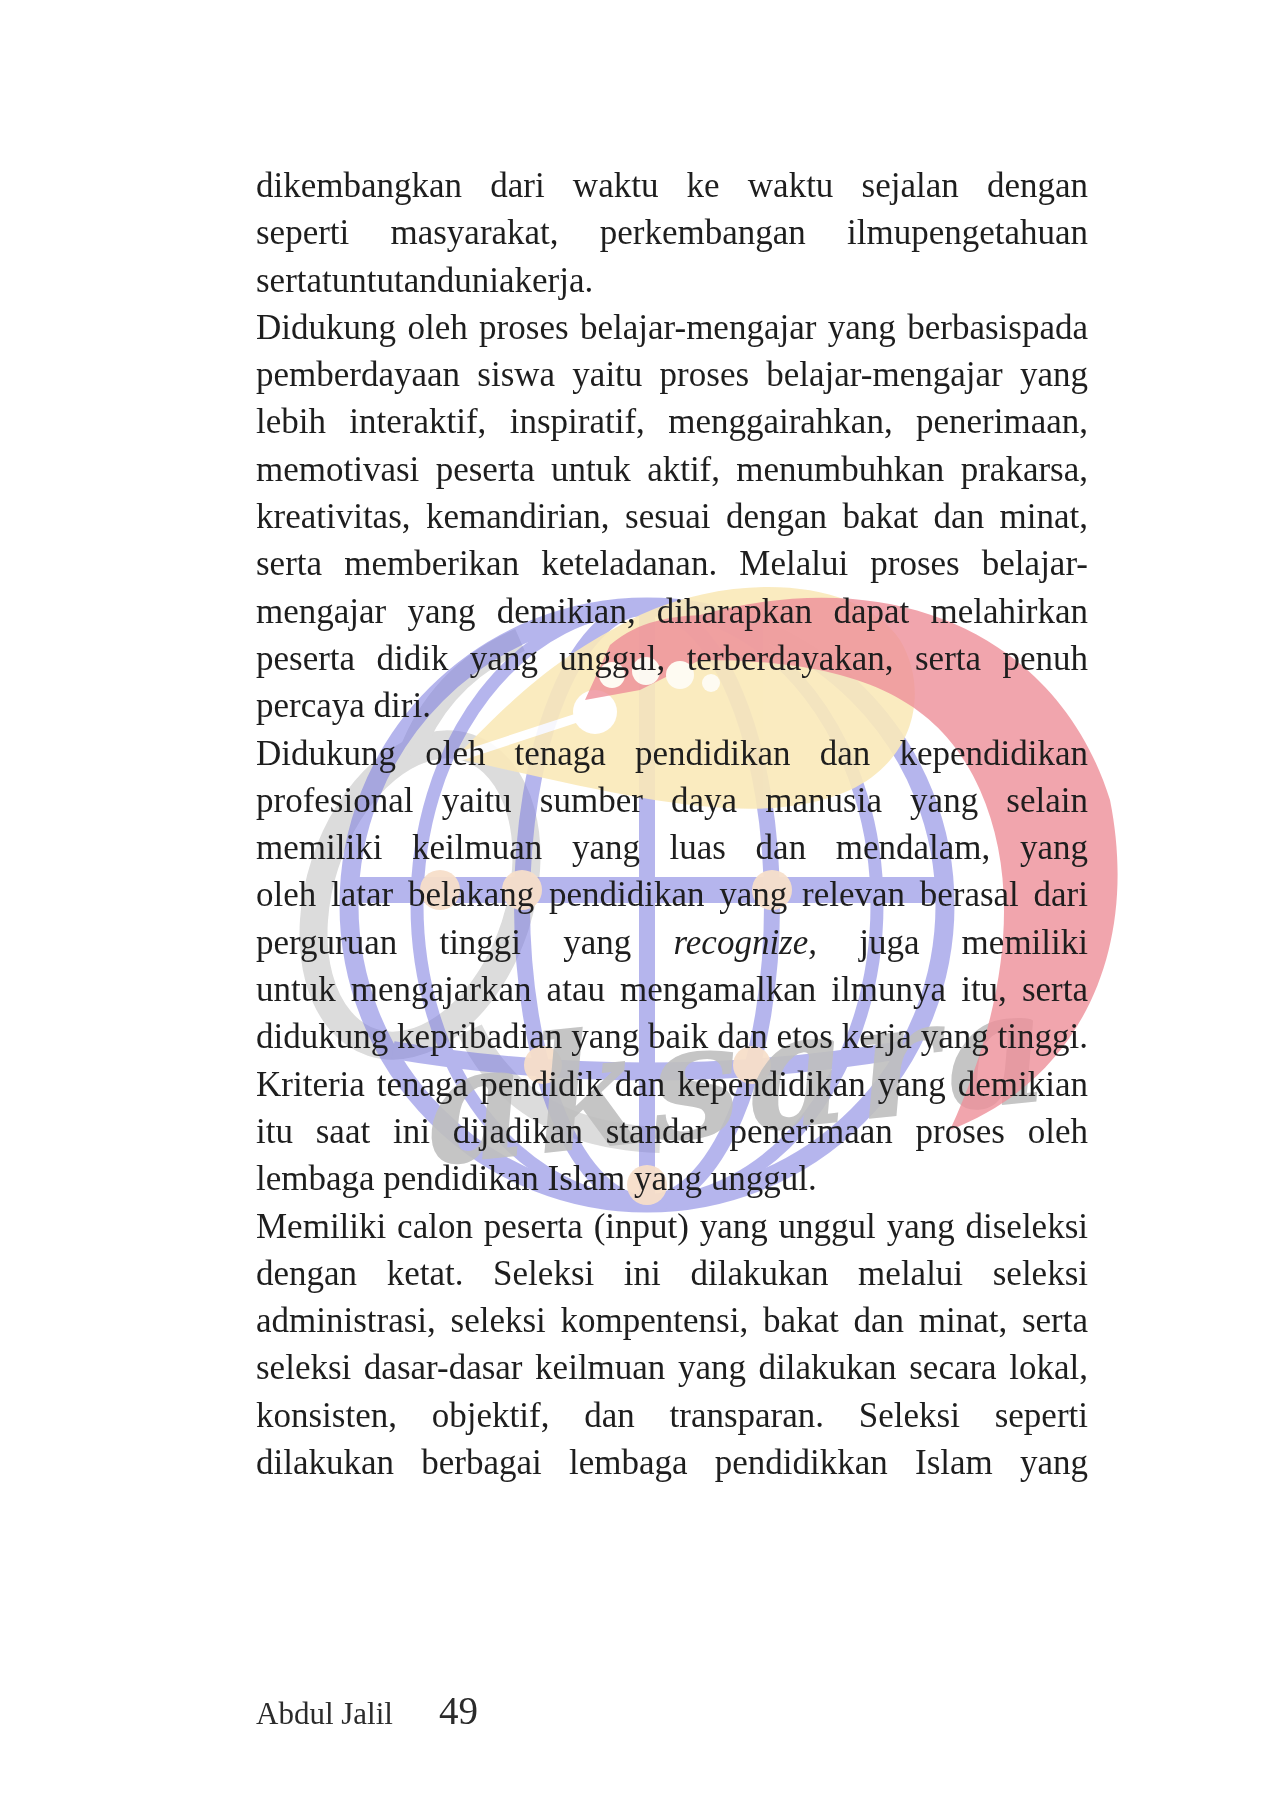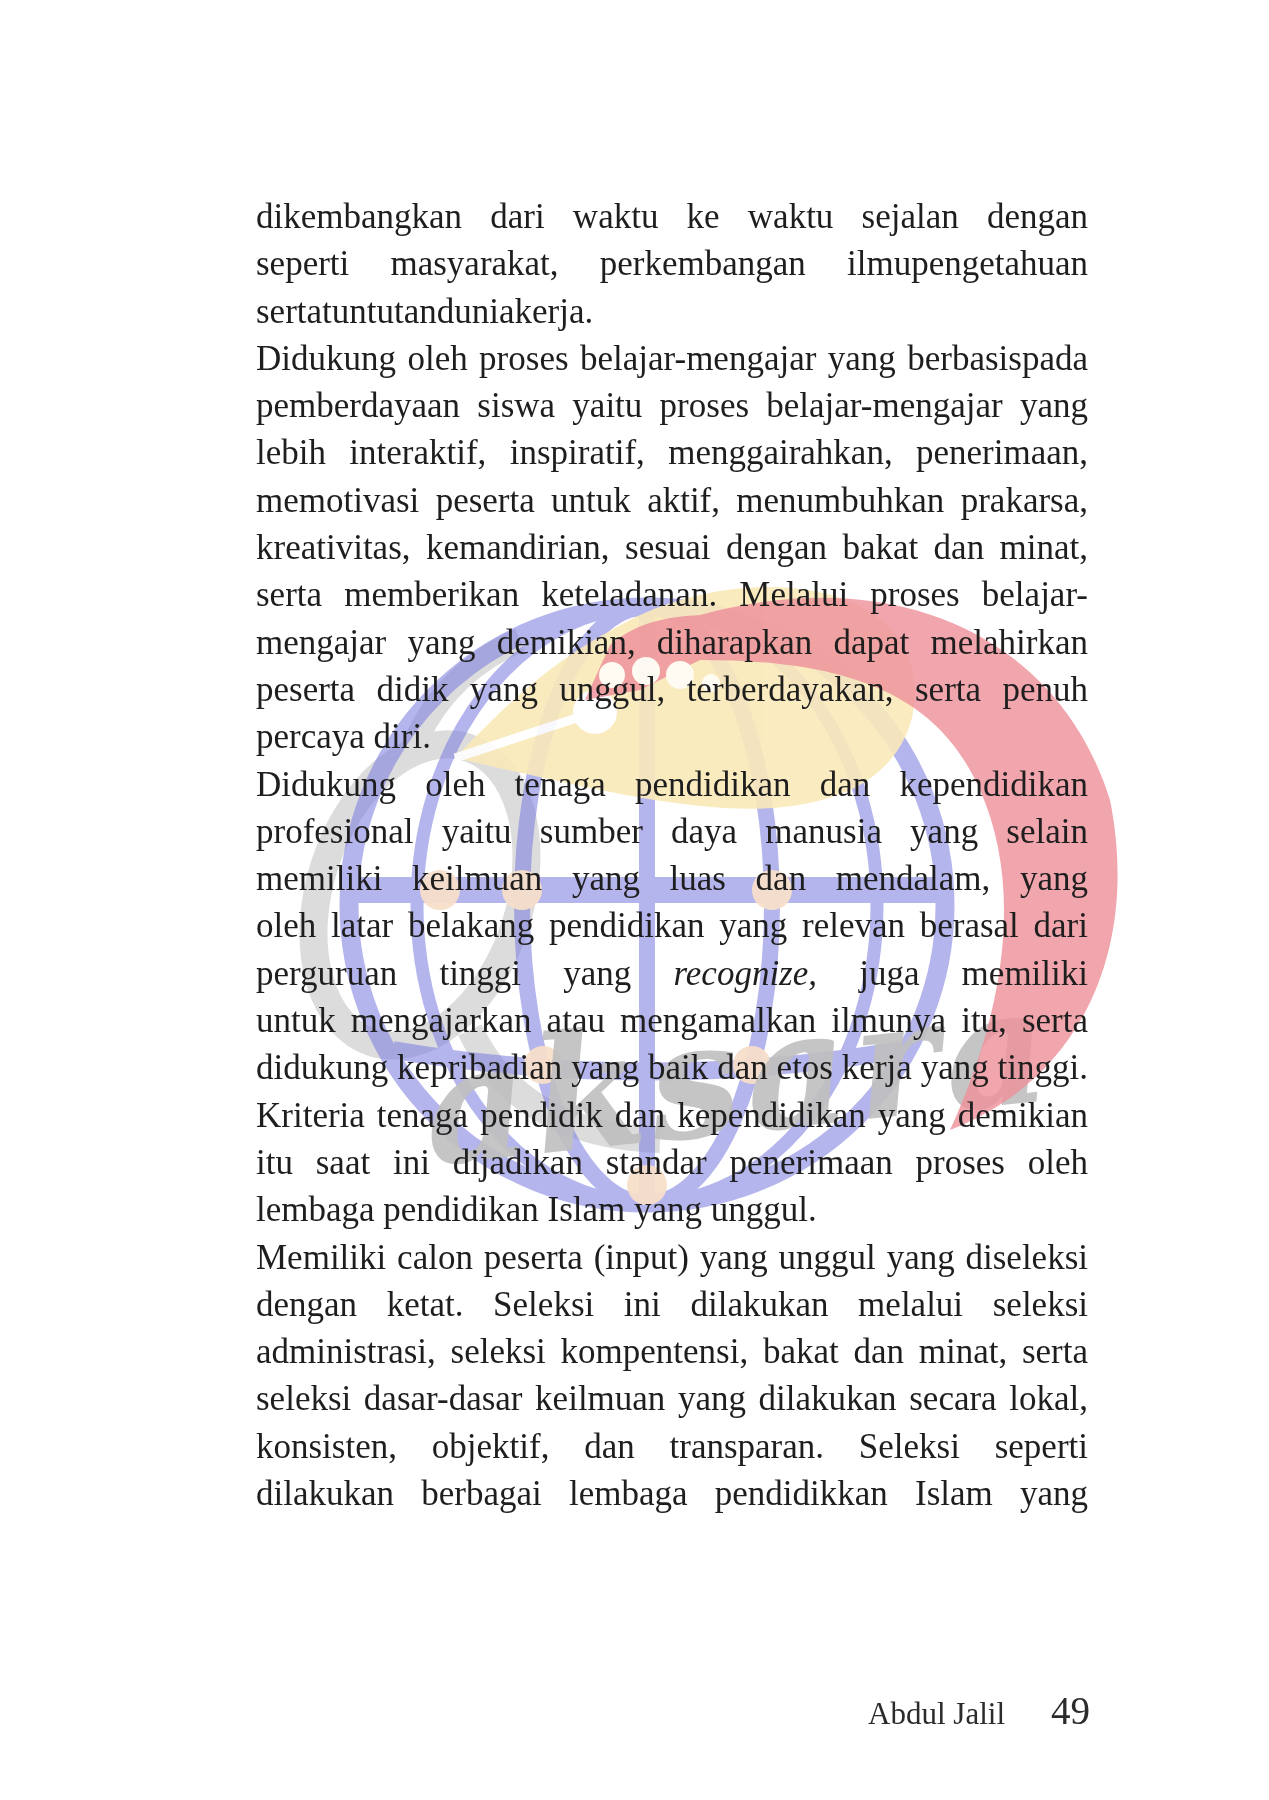--- a/index.html
+++ b/index.html
@@ -2,31 +2,31 @@
 <html><head>
 <meta charset="utf-8">
 <style>
   html,body { margin:0; padding:0; background:#e8e8e8; }
   .page {
     position:relative; width:1269px; height:1800px; margin:0 auto;
     background:#ffffff; overflow:hidden;
     font-family:"Liberation Serif", serif;
   }
   .watermark { position:absolute; left:290px; top:545px; width:870px; height:700px; }
-  .textblock { position:absolute; left:0; top:162px; width:1023px;margin-top:31px; }
+  .textblock { position:absolute; left:0; top:162px; width:1023px; }
   .line {
     position:relative; margin-left:256px; width:832px; height:47.3px;
     font-size:35px; line-height:47.3px; color:#1e1e1e;
     text-align:justify; text-align-last:justify; overflow:hidden;
   }
   .line.no-jl { text-align-last:left; }
   .line .em { font-style:italic; }
   .footer {
     position:absolute; left:256px; top:1688px; width:834px;
-    text-align:right; color:#2b2b2b; white-space:nowrap;
+    text-align:left; color:#2b2b2b; white-space:nowrap;
   }
   .footer .author { font-size:31px; }
   .footer .pagenum { font-size:39px; margin-left:46px; }
   .wm-script {
     font-family:"DejaVu Serif", serif;
     font-style:italic; font-weight:bold; letter-spacing:6px;
   }
 </style>
 </head>
 <body>

